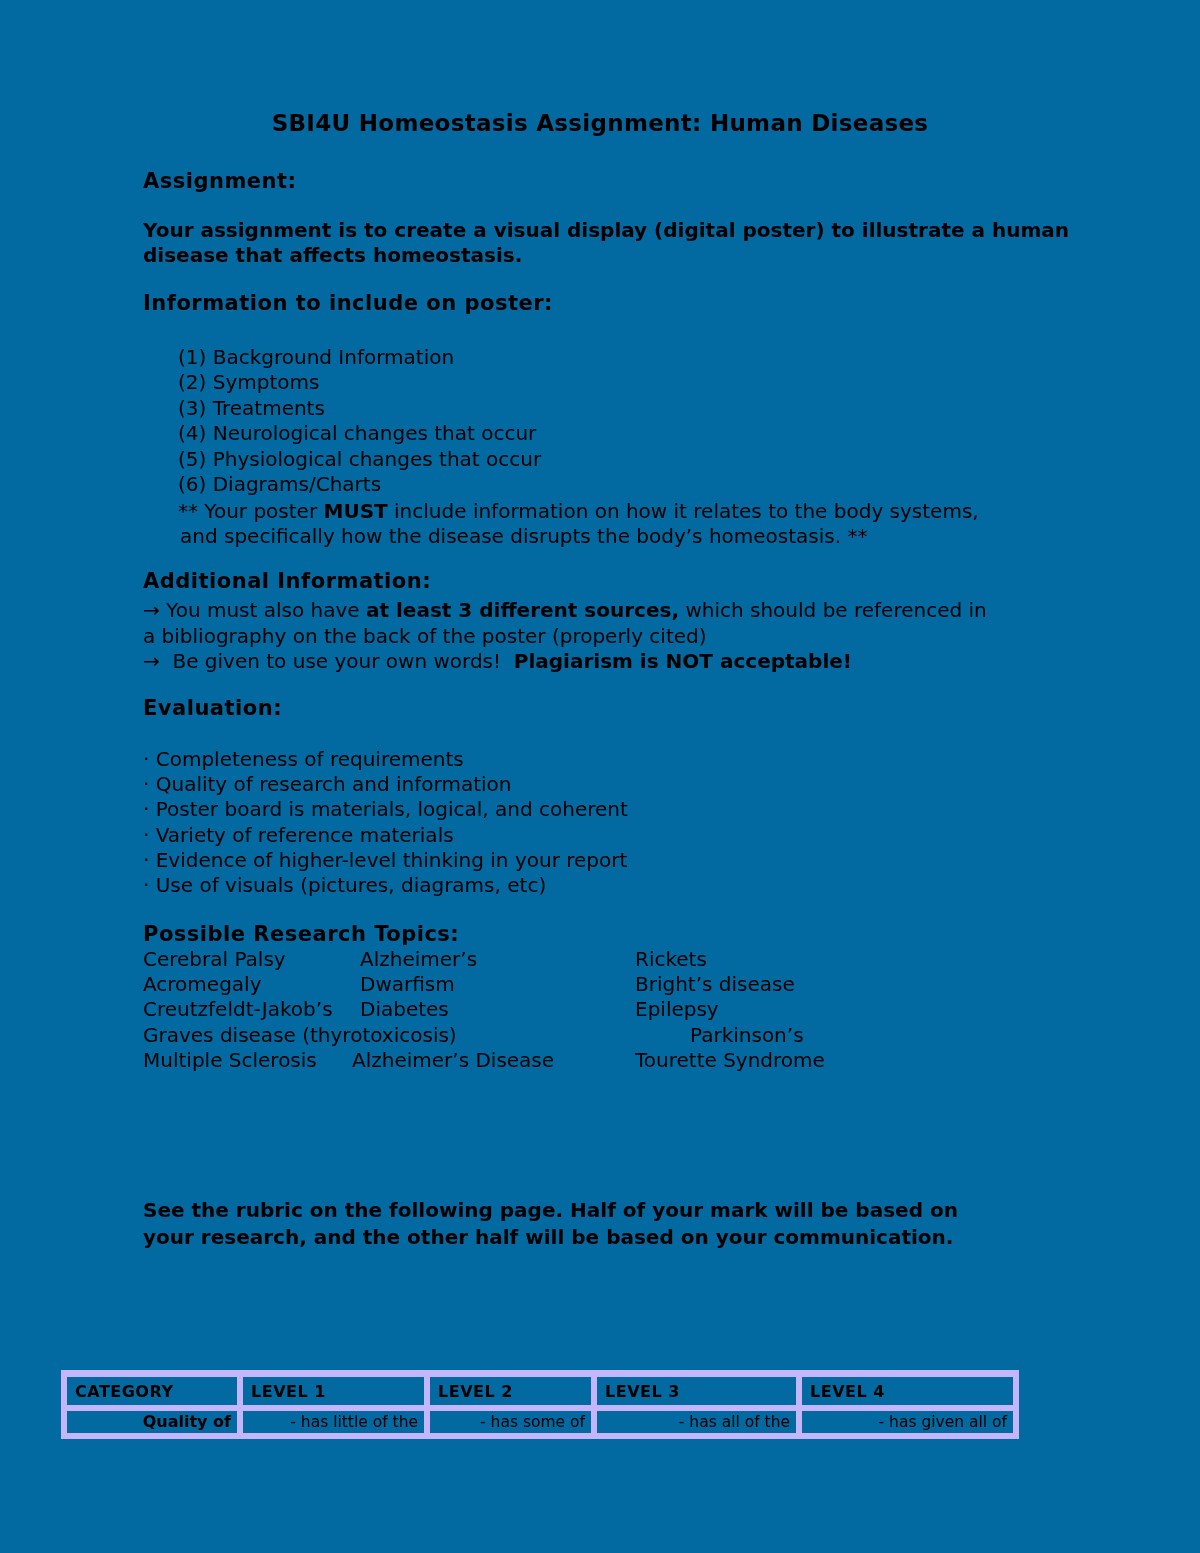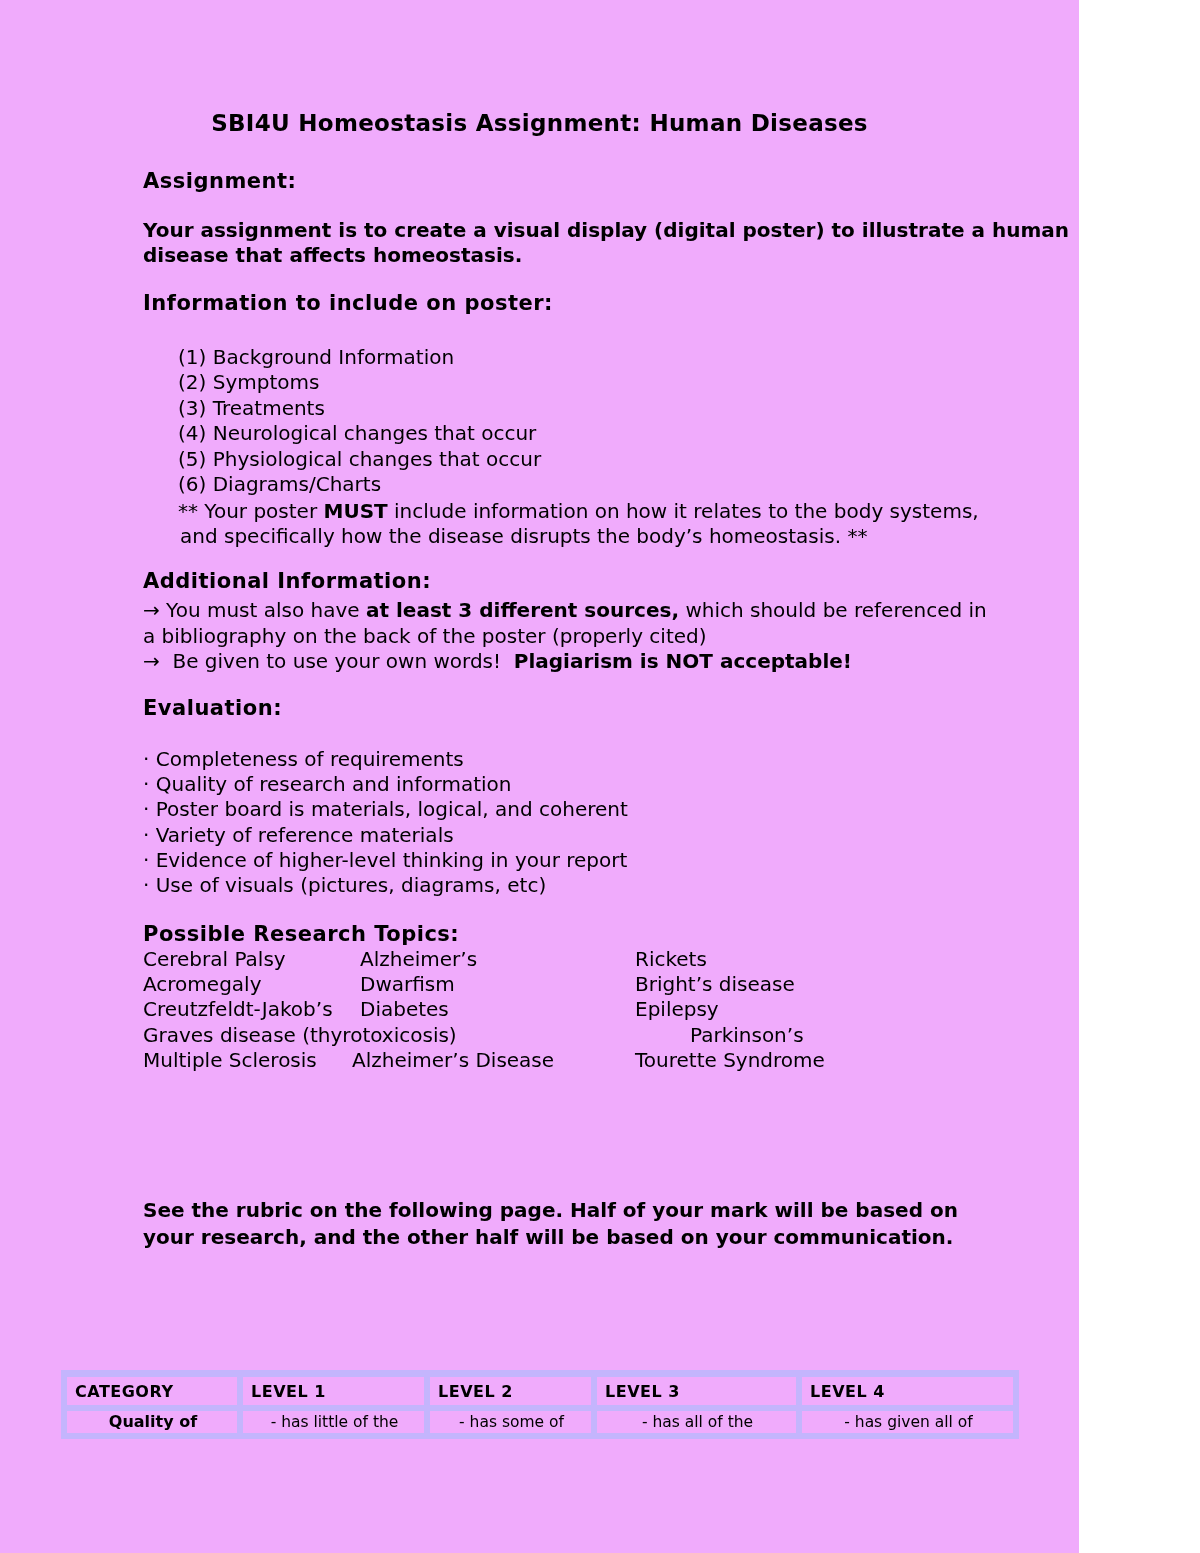--- a/index.html
+++ b/index.html
@@ -2,23 +2,23 @@
 <html><head>
 <meta charset="utf-8">
 <style>
   html, body {
     margin: 0;
     padding: 0;
     background: #ffffff;
   }
   .page {
     position: relative;
-    width: 1079px;
+    width: 1200px;
     height: 1553px;
-    background: #f0abfc;
+    background: #0369a1;
     color: #000000;
     font-family: "DejaVu Sans", "Liberation Sans", sans-serif;
     overflow: hidden;
   }
   .abs { position: absolute; }
   .line { white-space: pre; }
 
   .doc-title {
     top: 110px;
     left: 0;
@@ -92,21 +92,21 @@
     font-weight: bold;
     letter-spacing: 0.5px;
     text-align: left;
     height: 26px;
     padding: 1px 6px 1px 8px;
     vertical-align: middle;
     white-space: pre;
   }
   table.rubric td {
     font-size: 15.5px;
-    text-align: center;
+    text-align: right;
     height: 21px;
     padding: 0 6px 1px 8px;
     vertical-align: middle;
     white-space: pre;
   }
   table.rubric td.bold { font-size: 16px; }
 </style>
 </head>
 <body>
 

